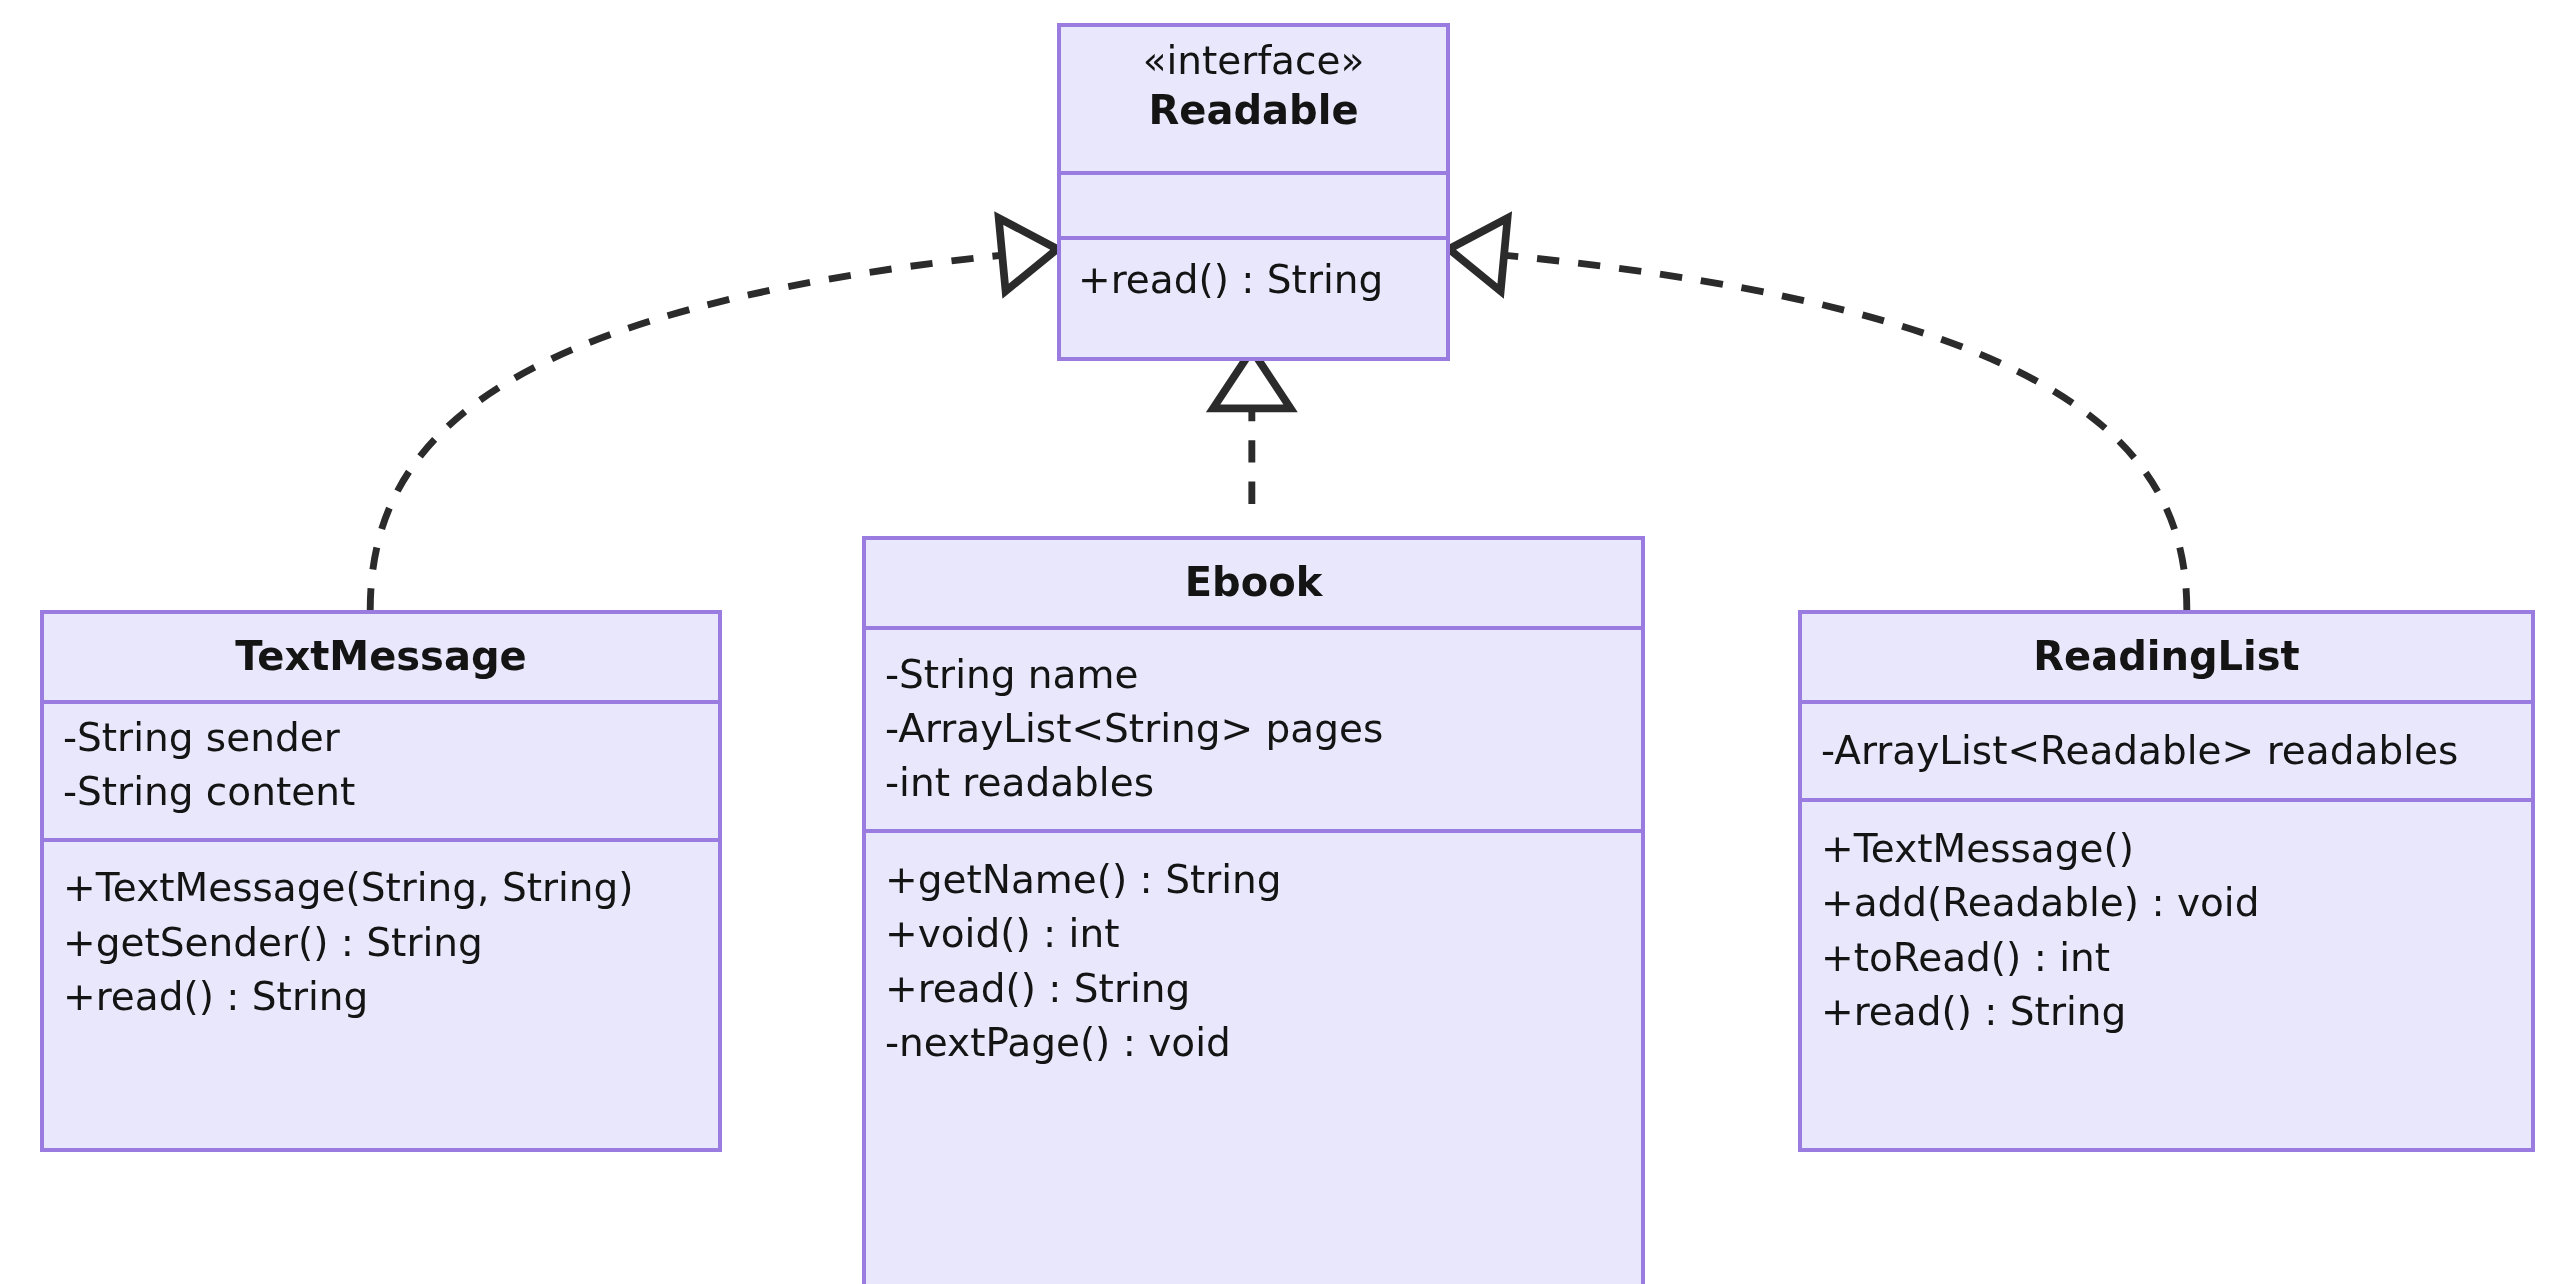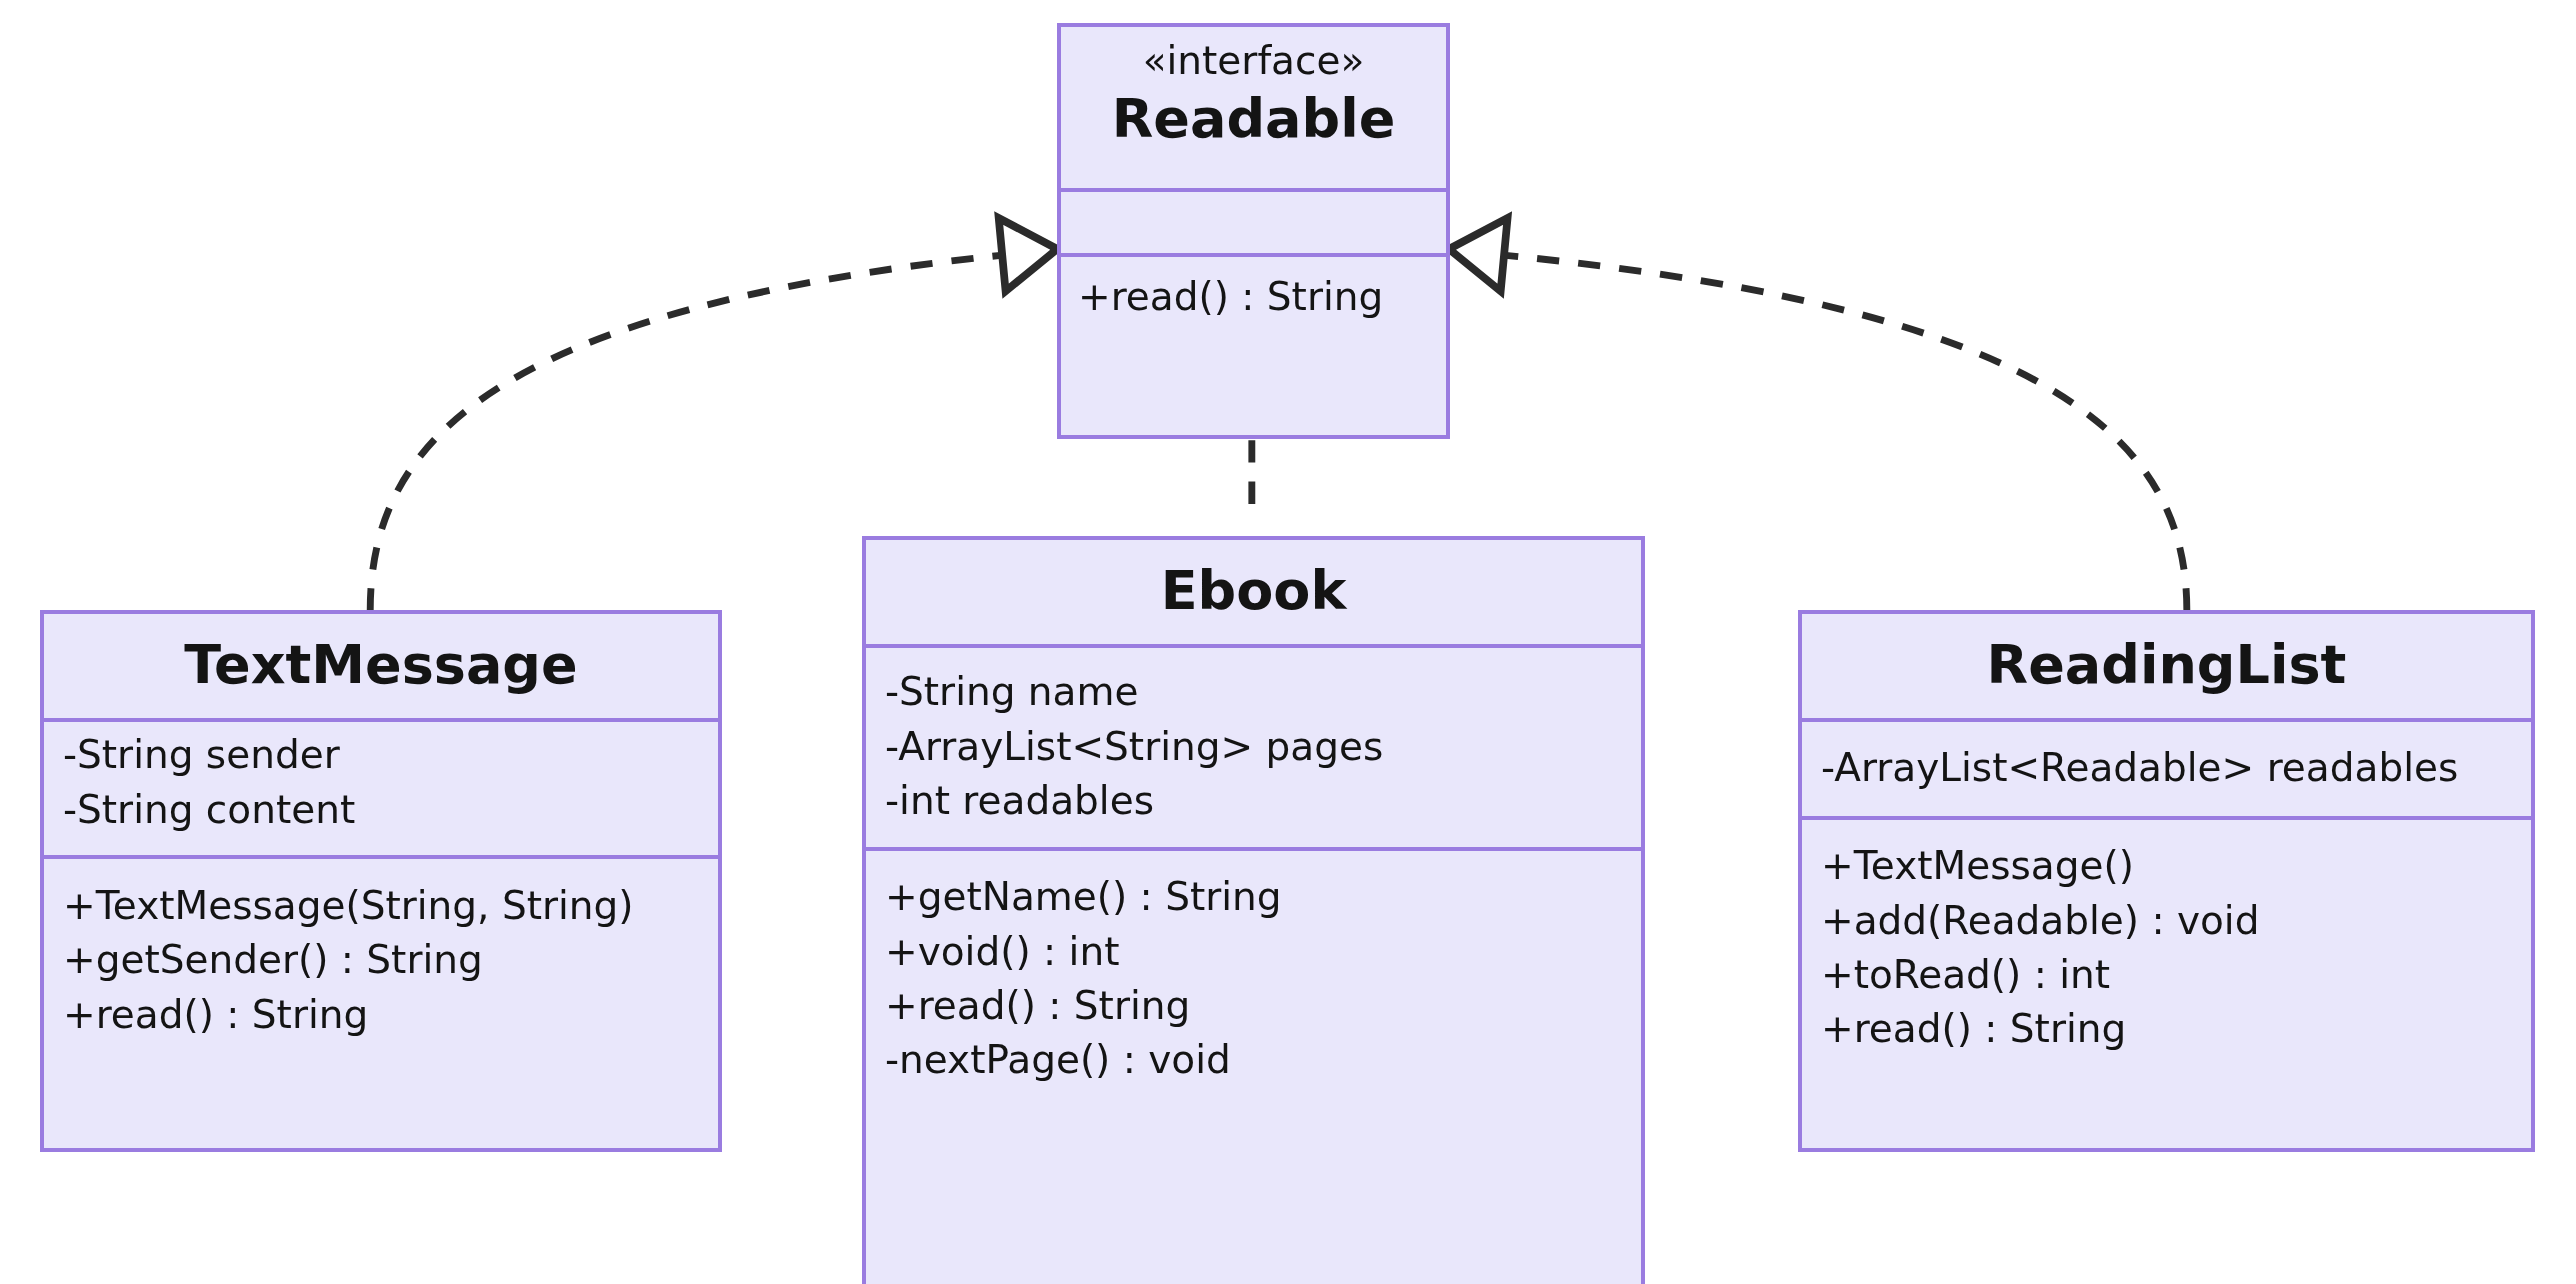--- a/index.html
+++ b/index.html
@@ -57,21 +57,21 @@
   }
   .stereotype {
     display: block;
     font-size: 39px;
     line-height: 1.22;
     font-weight: 400;
     letter-spacing: 0px;
   }
   .class-name {
     display: block;
-    font-size: 54px;
+    font-size: 40px;
     line-height: 1.25;
     font-weight: 700;
   }
 
   
   .comp-members {
     padding: 13.8px 17px 15.5px 17px;
   }
   .member-line {
     display: block;
@@ -118,21 +118,21 @@
       <path d="M 1454 585 L 1454 473" fill="none" stroke="#2b2b2b" stroke-width="8" stroke-dasharray="26 22" stroke-linecap="butt"></path>
       <path d="M 1454 406 L 1409 474 L 1499 474 Z" fill="#ffffff" stroke="#2b2b2b" stroke-width="9" stroke-linejoin="miter"></path>
     </g>
 
     <g>
       <path d="M 2540 709 C 2540 520 2400 360 1746 296" fill="none" stroke="#2b2b2b" stroke-width="8" stroke-dasharray="26 22" stroke-linecap="butt"></path>
       <path d="M 1683 289 L 1751 253 L 1743 338 Z" fill="#ffffff" stroke="#2b2b2b" stroke-width="9" stroke-linejoin="miter"></path>
     </g>
   </svg>
 
-  <div class="uml-class cls-readable" style="left:1057px; top:23px; width:393px; height:416px;gap:24px;">
+  <div class="uml-class cls-readable" style="left:1057px; top:23px; width:393px; height:338px;gap:24px;">
 
     <div class="uml-compartment comp-header">
       <span class="stereotype">«interface»</span>
       <span class="class-name">Readable</span>
     </div>
 
     <div class="uml-compartment comp-members comp-attrs comp-empty"></div>
 
     <div class="uml-compartment comp-members comp-ops">
       <span class="member-line">+read() : String</span>

